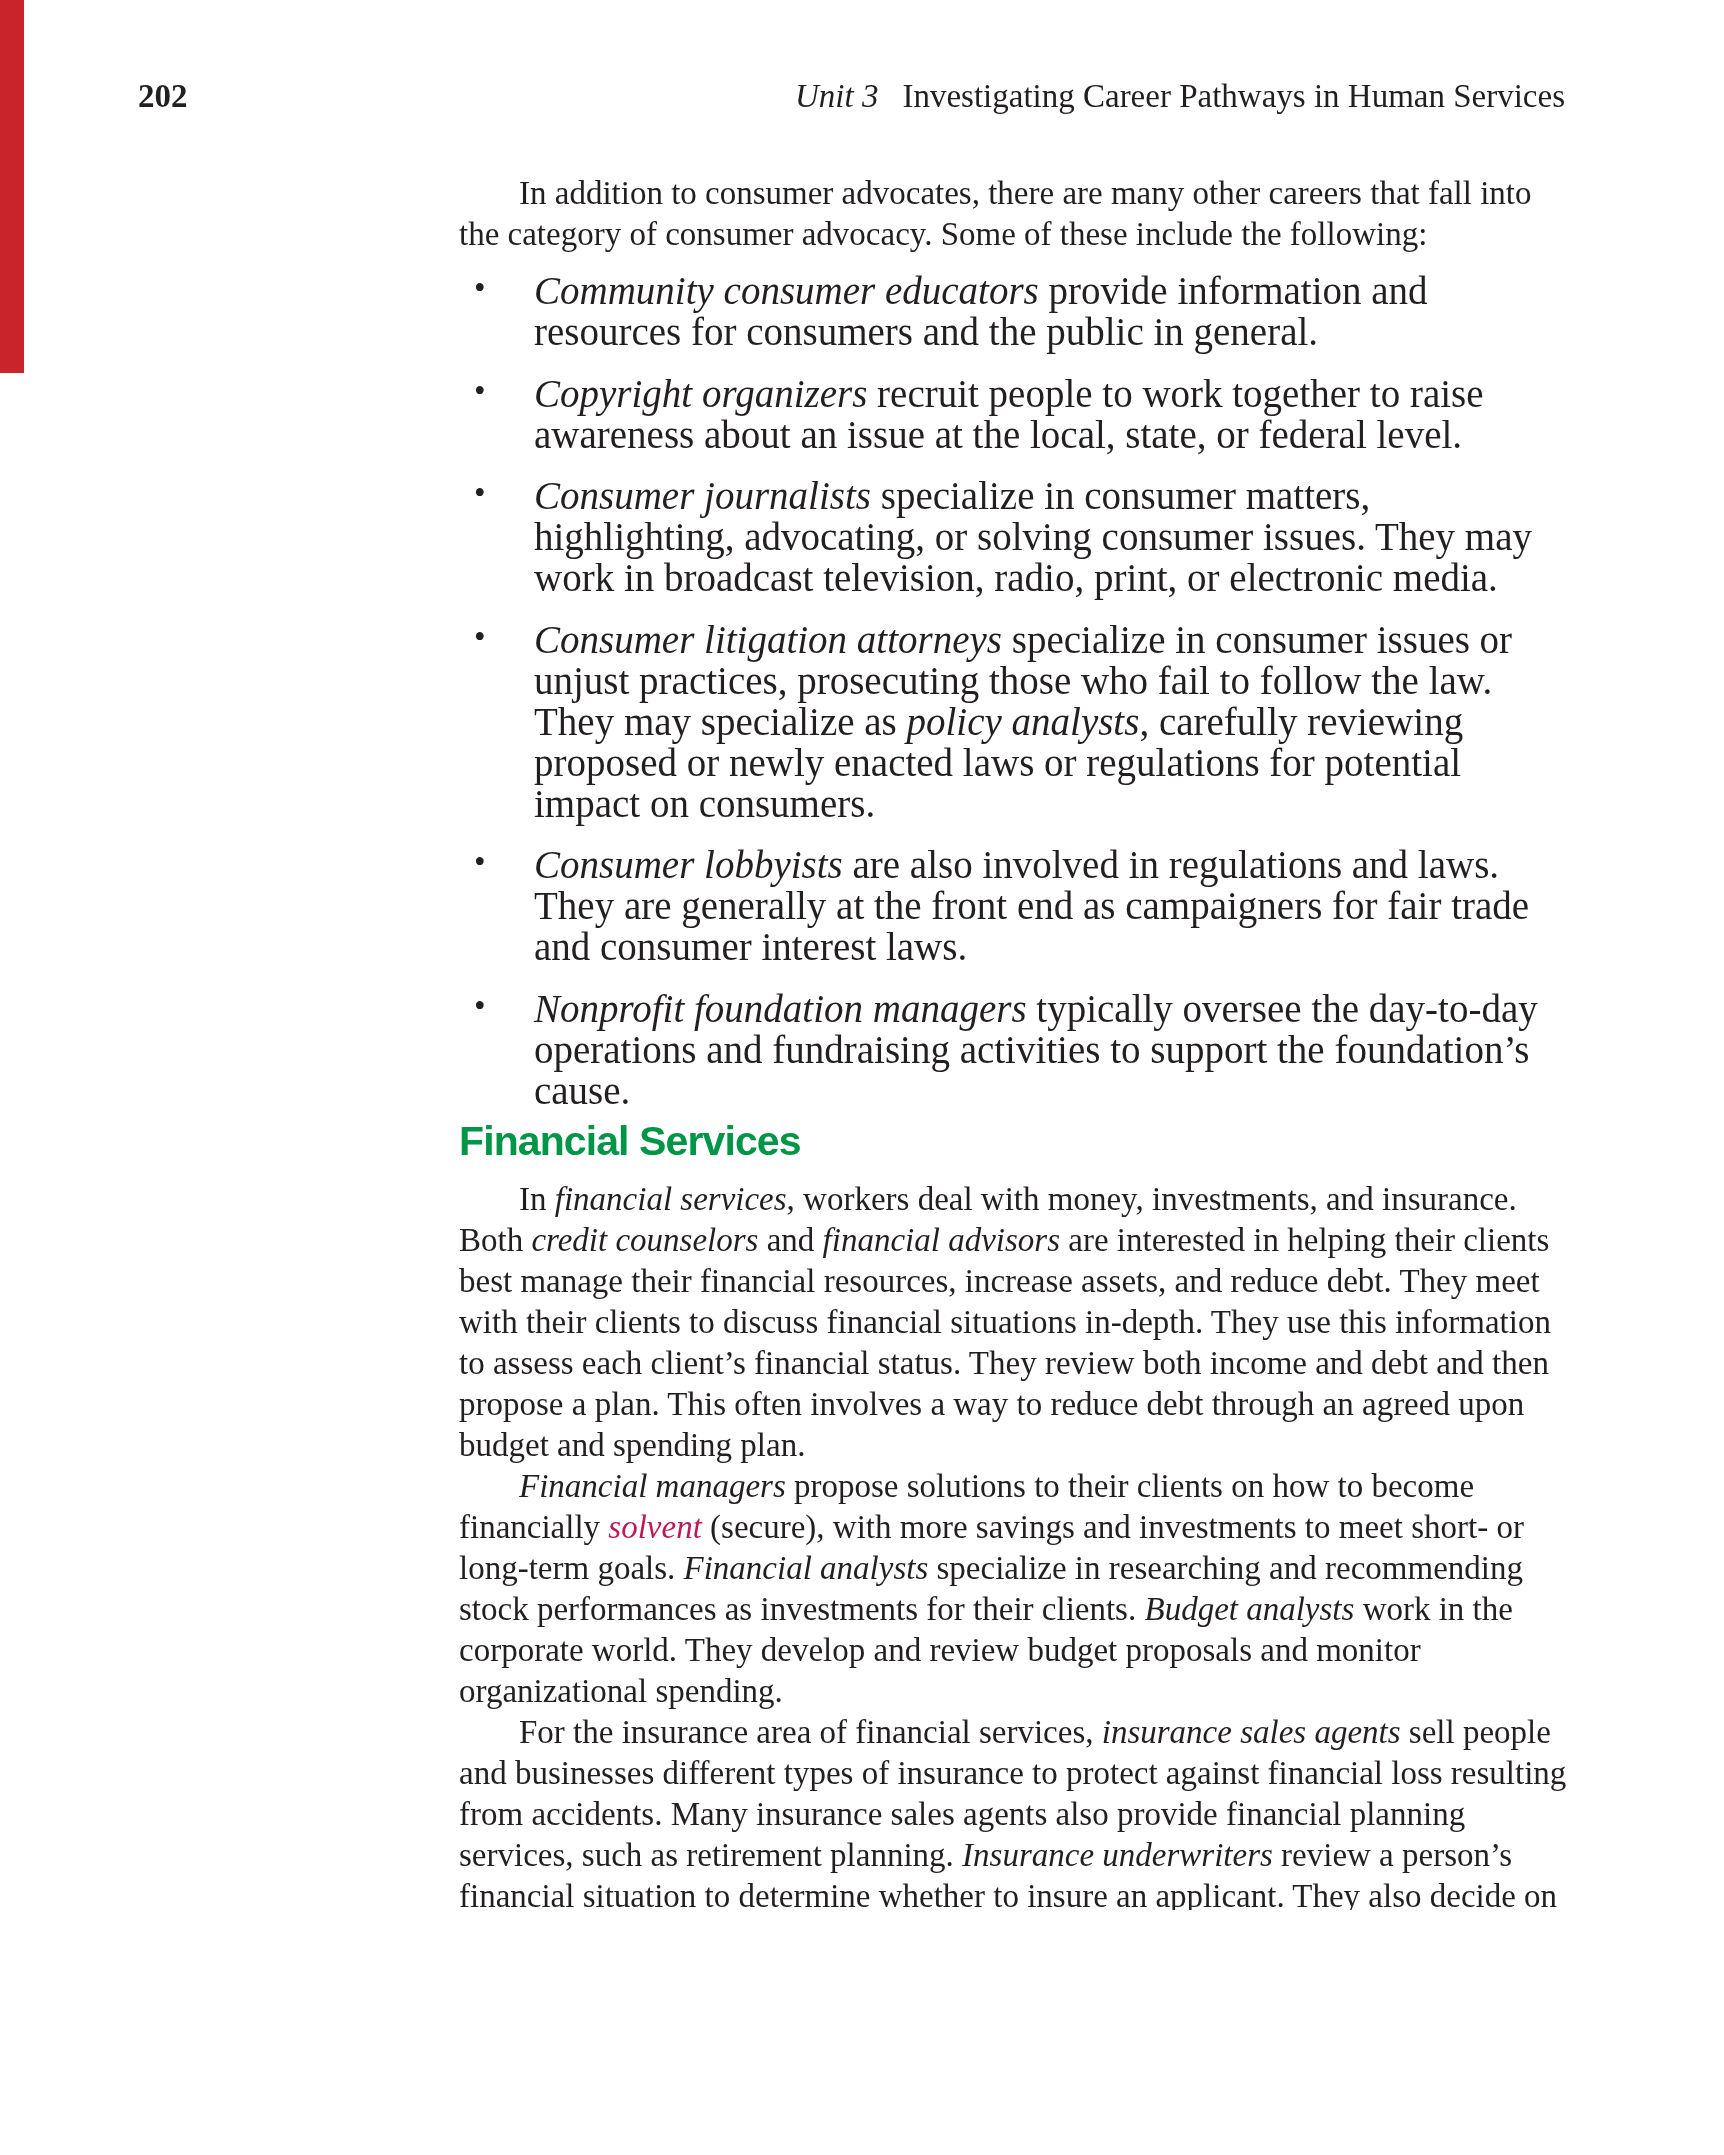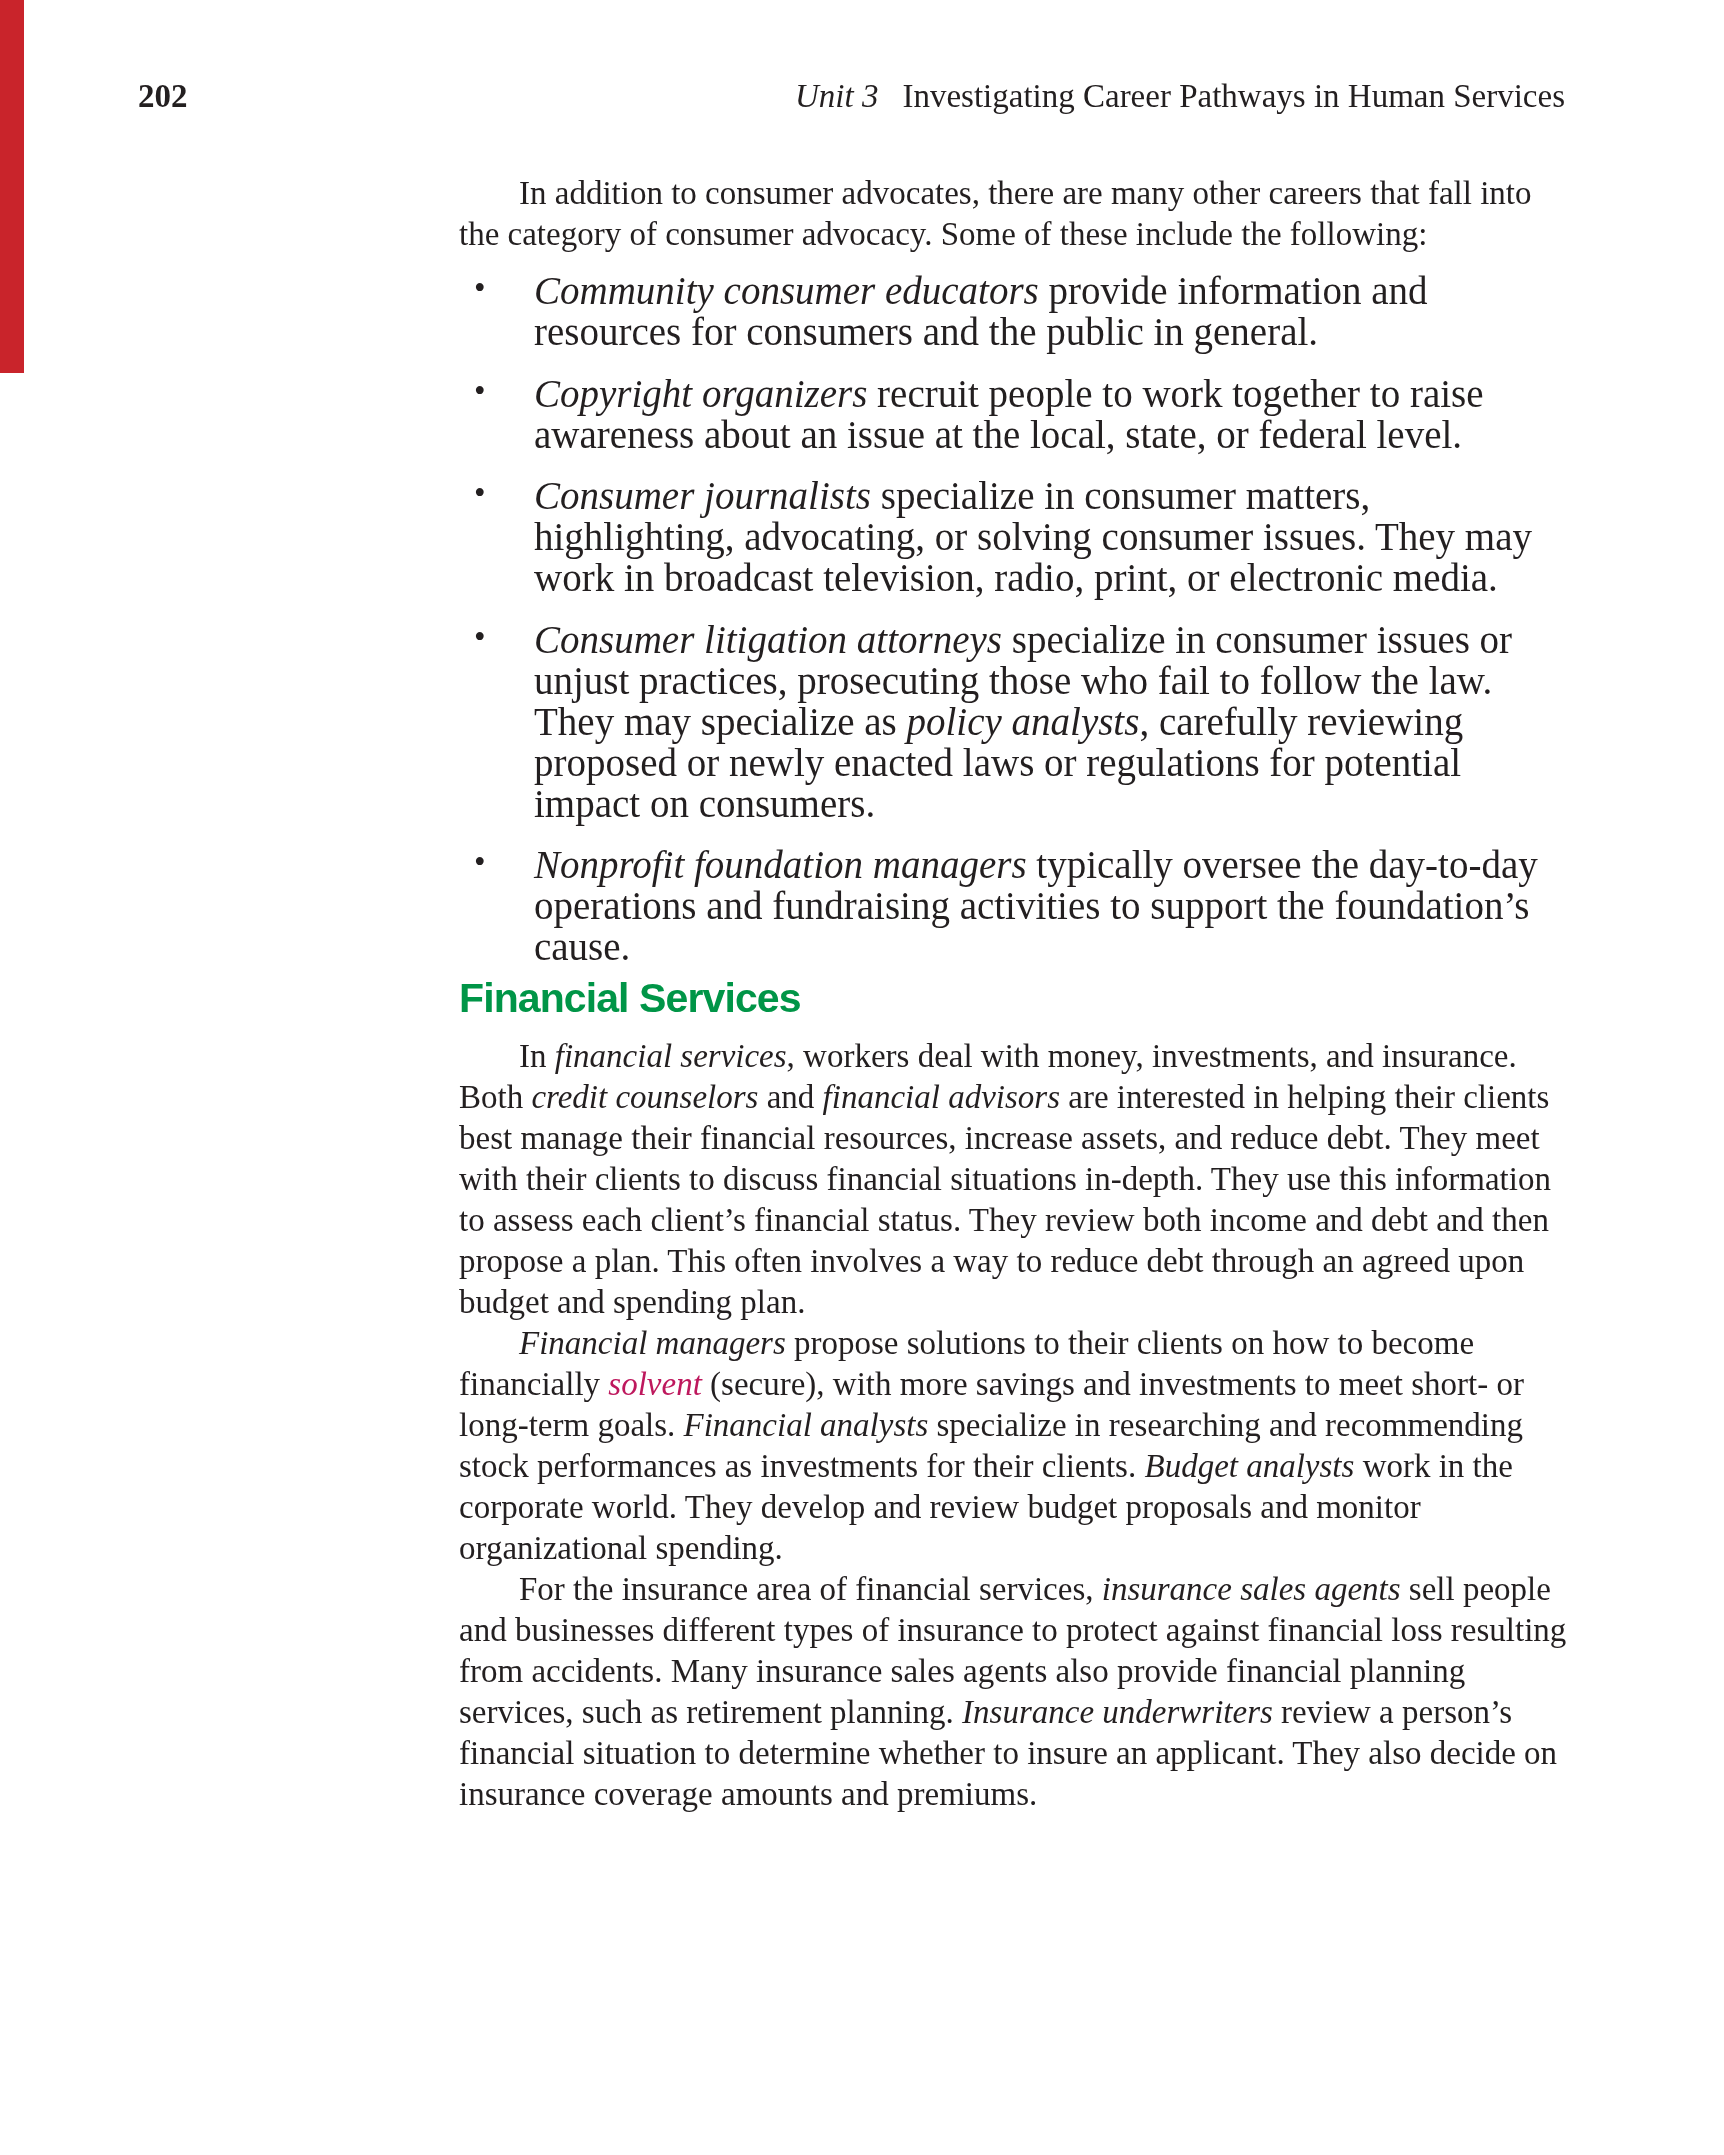--- a/index.html
+++ b/index.html
@@ -97,20 +97,21 @@
   </div>
 
   <div class="text-col">
     <p class="body indent"><span>In addition to consumer advocates, there are many other careers that fall into the category of consumer advocacy. Some of these include the following:</span></p>
 
     <ul class="bullets">
         <li><span class="it">Community consumer educators</span><span> provide information and resources for consumers and the public in general.</span></li>
         <li><span class="it">Copyright organizers</span><span> recruit people to work together to raise awareness about an issue at the local, state, or federal level.</span></li>
         <li><span class="it">Consumer journalists</span><span> specialize in consumer matters, highlighting, advocating, or solving consumer issues. They may work in broadcast television, radio, print, or electronic media.</span></li>
         <li><span class="it">Consumer litigation attorneys</span><span> specialize in consumer issues or unjust practices, prosecuting those who fail to follow the law. They may specialize as </span><span class="it">policy analysts</span><span>, carefully reviewing proposed or newly enacted laws or regulations for potential impact on consumers.</span></li>
+        <li><span class="it">Consumer lobbyists</span><span> are also involved in regulations and laws. They are generally at the front end as campaigners for fair trade and consumer interest laws.</span></li>
         <li><span class="it">Nonprofit foundation managers</span><span> typically oversee the day-to-day operations and fundraising activities to support the foundation’s cause.</span></li>
       </ul>
 
     <h2 class="section-title">Financial Services</h2>
 
     <div>
         <p class="body indent"><span>In </span><span class="it">financial services</span><span>, workers deal with money, investments, and insurance. Both </span><span class="it">credit counselors</span><span> and </span><span class="it">financial advisors</span><span> are interested in helping their clients best manage their financial resources, increase assets, and reduce debt. They meet with their clients to discuss financial situations in-depth. They use this information to assess each client’s financial status. They review both income and debt and then propose a plan. This often involves a way to reduce debt through an agreed upon budget and spending plan.</span></p>
         <p class="body indent"><span class="it">Financial managers</span><span> propose solutions to their clients on how to become financially </span><span class="it term">solvent</span><span> (secure), with more savings and investments to meet short- or long-term goals. </span><span class="it">Financial analysts</span><span> specialize in researching and recommending stock performances as investments for their clients. </span><span class="it">Budget analysts</span><span> work in the corporate world. They develop and review budget proposals and monitor organizational spending.</span></p>
         <p class="body indent"><span>For the insurance area of financial services, </span><span class="it">insurance sales agents</span><span> sell people and businesses different types of insurance to protect against financial loss resulting from accidents. Many insurance sales agents also provide financial planning services, such as retirement planning. </span><span class="it">Insurance underwriters</span><span> review a person’s financial situation to determine whether to insure an applicant. They also decide on insurance coverage amounts and premiums.</span></p>
       </div>

